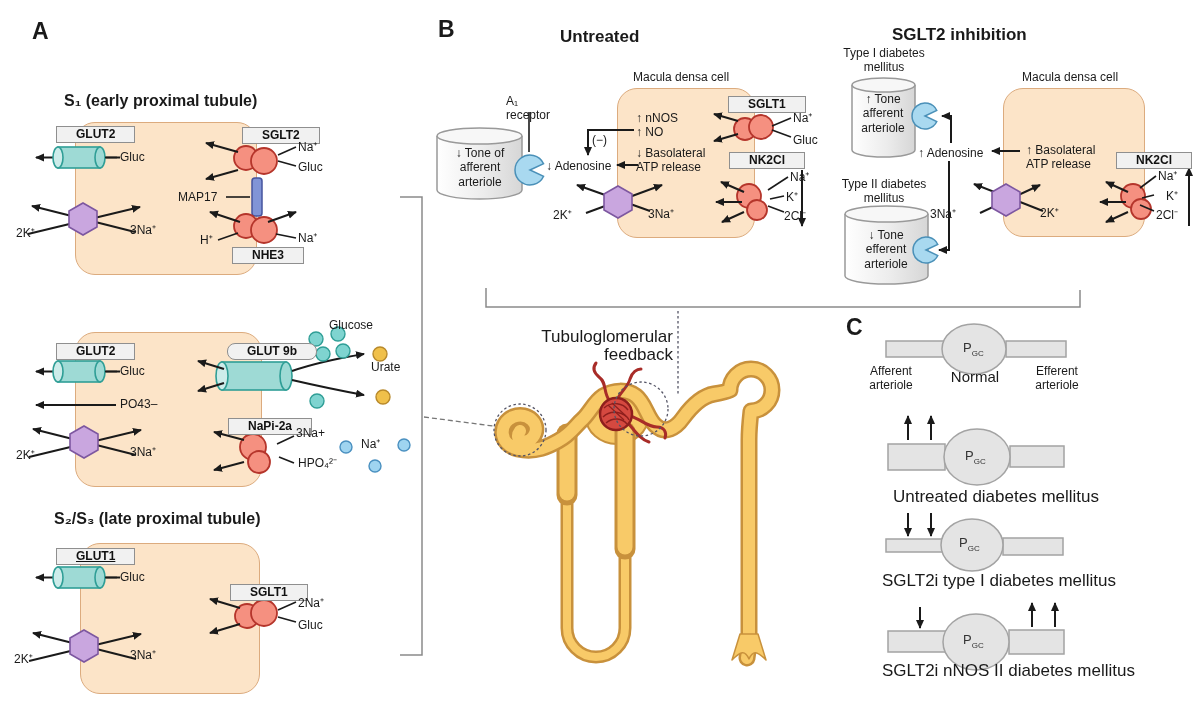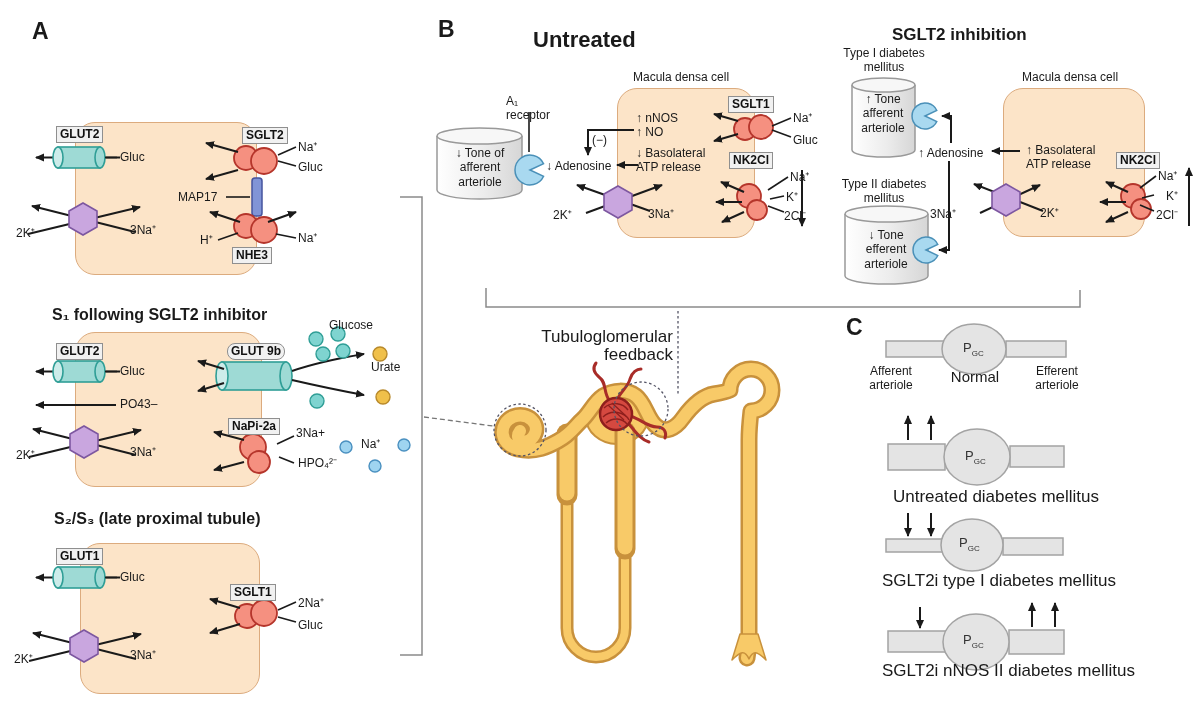--- a/index.html
+++ b/index.html
@@ -7,21 +7,21 @@
        font-family:"Liberation Sans",sans-serif;}
   .cell{position:absolute;background:#fce4c8;border:1.5px solid #dcab7e;border-radius:20px;z-index:0;}
   #ov{position:absolute;left:0;top:0;z-index:2;}
   .lb{position:absolute;font:12px/1.2 "Liberation Sans",sans-serif;color:#1a1a1a;white-space:nowrap;z-index:3;}
   .t{font:bold 16px/1.1 "Liberation Sans",sans-serif;}
   .big{font:bold 23px/1 "Liberation Sans",sans-serif;}
   .c{text-align:center;}
   .r{text-align:right;}
   .wrap{white-space:normal;}
   .mbox{position:absolute;background:#f1f1f1;border:1px solid #8f8f8f;
-        font:bold 12px/15px "Liberation Sans",sans-serif;color:#111;padding:0 3px;z-index:3;white-space:nowrap;}
+        font:bold 12px/15px "Liberation Sans",sans-serif;color:#111;padding:0 19px;z-index:3;white-space:nowrap;}
   .f13{font-size:17px;}
   .f15{font-size:15px;}
   .pgc{position:absolute;font:13px "Liberation Sans",sans-serif;color:#333;z-index:3;}
   .pgc sub{font-size:8px;}
 </style>
 </head>
 <body>
 
 <div id="fig">
 
@@ -245,57 +245,57 @@
       <line class="ar" x1="920" y1="607" x2="920" y2="628"></line>
       <line class="ar" x1="1032" y1="627" x2="1032" y2="603"></line>
       <line class="ar" x1="1055" y1="627" x2="1055" y2="603"></line>
       <rect class="ctube" x="888" y="631" width="58" height="21"></rect>
       <rect class="ctube" x="1009" y="630" width="55" height="24"></rect>
       <ellipse class="ctube" cx="976" cy="642" rx="33" ry="28"></ellipse>
     </g>
   </svg>
 
   <span class="lb big" style="left:32px;top:20px;">A</span>
+  <span class="lb t" style="left:64px;top:92px;">S₁ (early proximal tubule)</span>
   <span class="mbox" style="left:56px;top:126px;">GLUT2</span>
   <span class="lb" style="left:120px;top:150px;">Gluc</span>
   <span class="mbox" style="left:225px;top:127px;margin-left:17px;">SGLT2</span>
   <span class="lb" style="left:298px;top:140px;">Na⁺</span>
   <span class="lb" style="left:298px;top:160px;">Gluc</span>
   <span class="lb" style="left:178px;top:190px;">MAP17</span>
   <span class="lb" style="left:200px;top:233px;">H⁺</span>
   <span class="lb" style="left:298px;top:231px;">Na⁺</span>
   <span class="mbox" style="left:232px;top:247px;">NHE3</span>
   <span class="lb" style="left:16px;top:226px;">2K⁺</span>
   <span class="lb" style="left:130px;top:223px;">3Na⁺</span>
 
-  <span class="lb t" style="left:52px;top:306px;">S₁ following SGLT2 inhibitor</span>
   <span class="mbox" style="left:56px;top:343px;">GLUT2</span>
   <span class="lb" style="left:120px;top:364px;">Gluc</span>
   <span class="lb" style="left:120px;top:397px;">PO43–</span>
   <span class="mbox" style="left:227px;top:343px;border-radius:8px;">GLUT 9b</span>
   <span class="lb" style="left:329px;top:318px;">Glucose</span>
   <span class="lb" style="left:371px;top:360px;">Urate</span>
   <span class="mbox" style="left:228px;top:418px;">NaPi-2a</span>
   <span class="lb" style="left:296px;top:426px;">3Na+</span>
   <span class="lb" style="left:298px;top:456px;">HPO₄²⁻</span>
   <span class="lb" style="left:361px;top:437px;">Na⁺</span>
   <span class="lb" style="left:16px;top:448px;">2K⁺</span>
   <span class="lb" style="left:130px;top:445px;">3Na⁺</span>
 
   <span class="lb t" style="left:54px;top:510px;">S₂/S₃ (late proximal tubule)</span>
-  <span class="mbox" style="left:56px;top:548px;">GLUT1</span>
+  <span class="mbox" style="left:56px;top:548px;text-decoration:underline;">GLUT1</span>
   <span class="lb" style="left:120px;top:570px;">Gluc</span>
   <span class="mbox" style="left:230px;top:584px;">SGLT1</span>
   <span class="lb" style="left:298px;top:596px;">2Na⁺</span>
   <span class="lb" style="left:298px;top:618px;">Gluc</span>
   <span class="lb" style="left:14px;top:652px;">2K⁺</span>
   <span class="lb" style="left:130px;top:648px;">3Na⁺</span>
 
   <span class="lb big" style="left:438px;top:18px;">B</span>
-  <span class="lb t" style="font-size:22px;left:533px;top:28px;">Untreated</span>
+  <span class="lb t" style="font-size:17px;left:560px;top:28px;">Untreated</span>
   <span class="lb t" style="font-size:17px;left:892px;top:26px;">SGLT2 inhibition</span>
 
   <span class="lb" style="left:633px;top:70px;">Macula densa cell</span>
   <span class="lb wrap" style="left:506px;top:94px;width:56px;">A₁ receptor</span>
   <span class="lb wrap c" style="left:437px;top:146px;width:86px;">↓ Tone of afferent arteriole</span>
   <span class="lb" style="left:592px;top:133px;">(−)</span>
   <span class="lb" style="left:636px;top:111px;">↑ nNOS</span>
   <span class="lb" style="left:636px;top:125px;">↑ NO</span>
   <span class="lb" style="left:546px;top:159px;">↓ Adenosine</span>
   <span class="lb wrap" style="left:636px;top:146px;width:92px;">↓ Basolateral ATP release</span>

